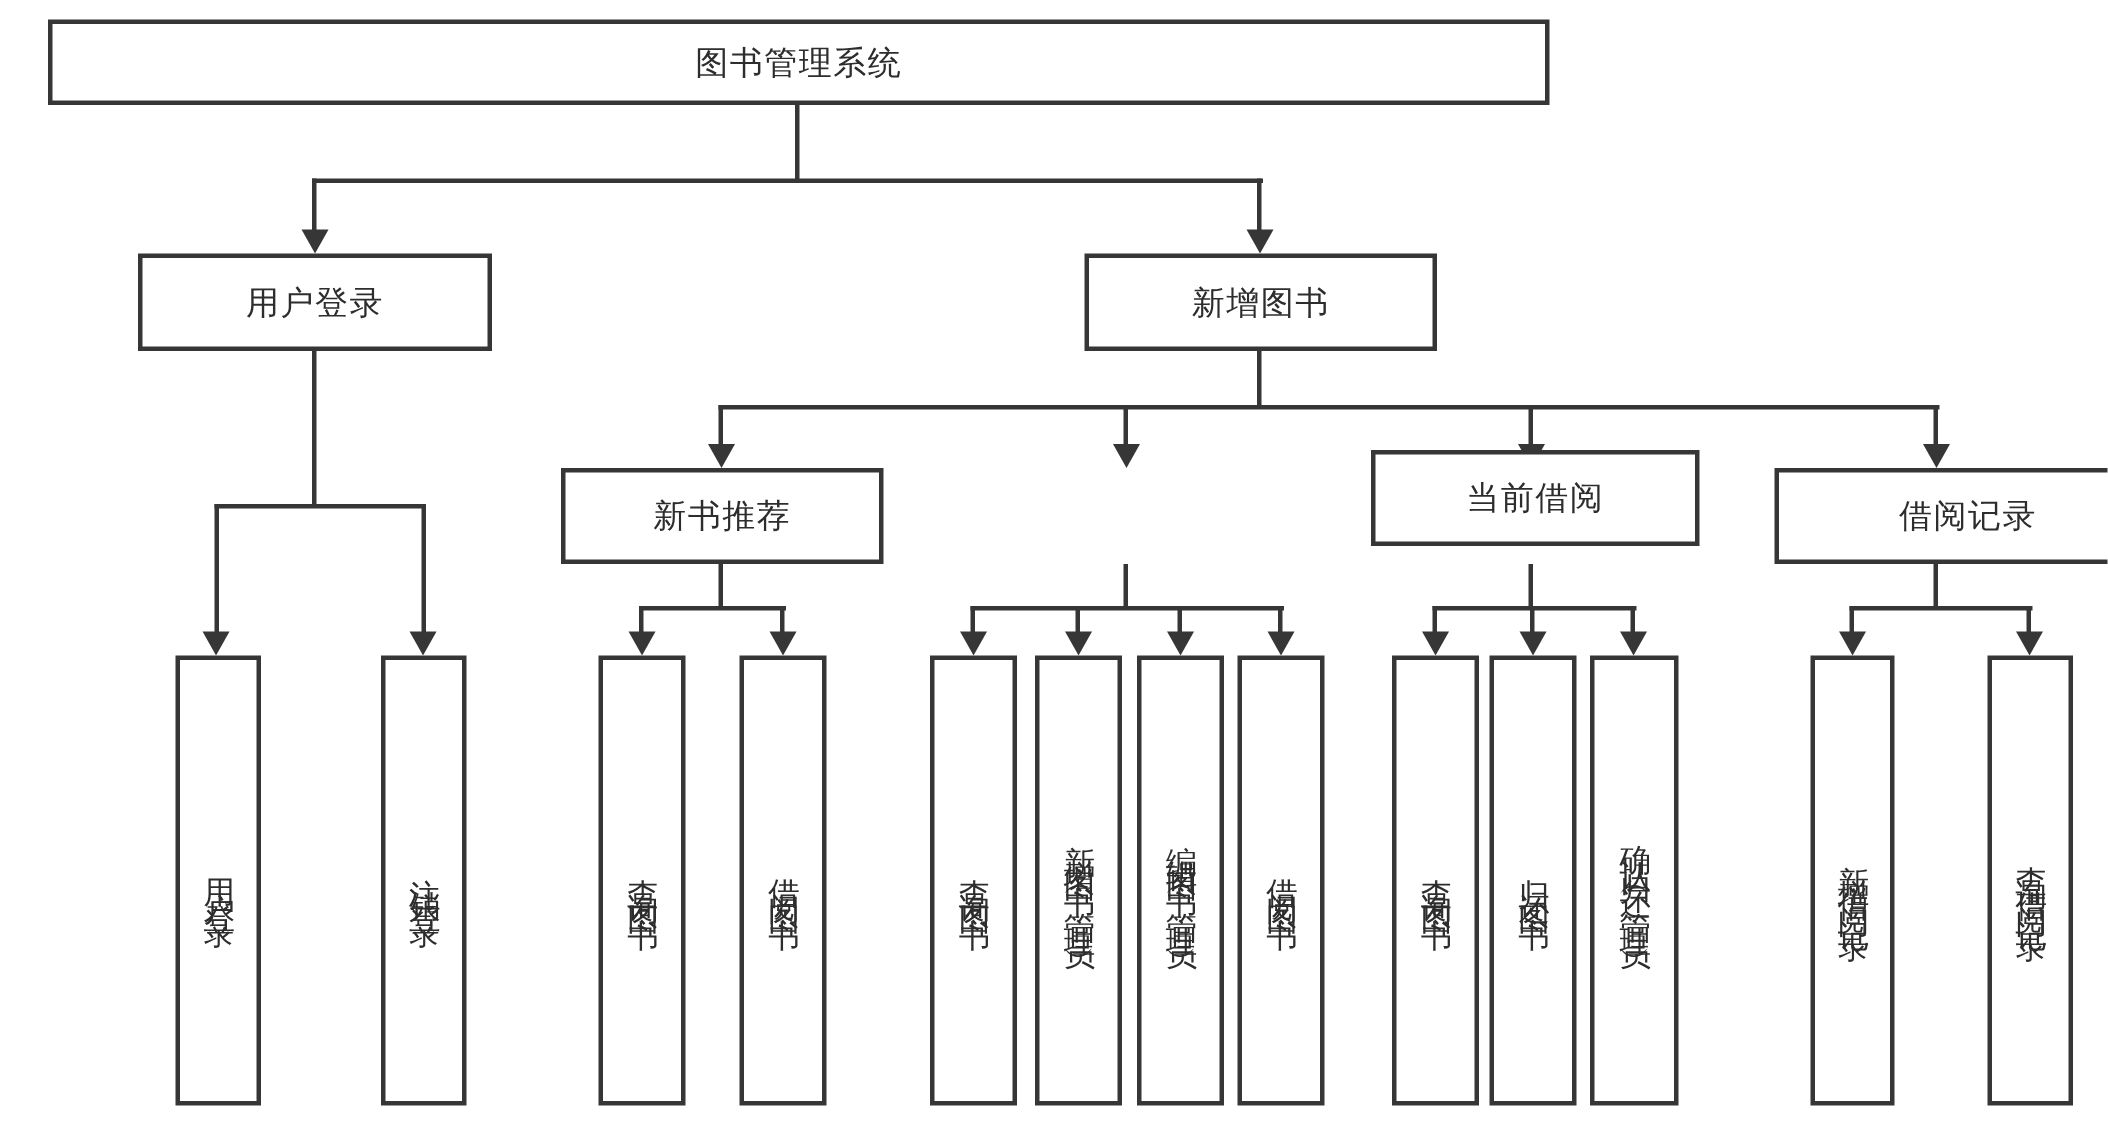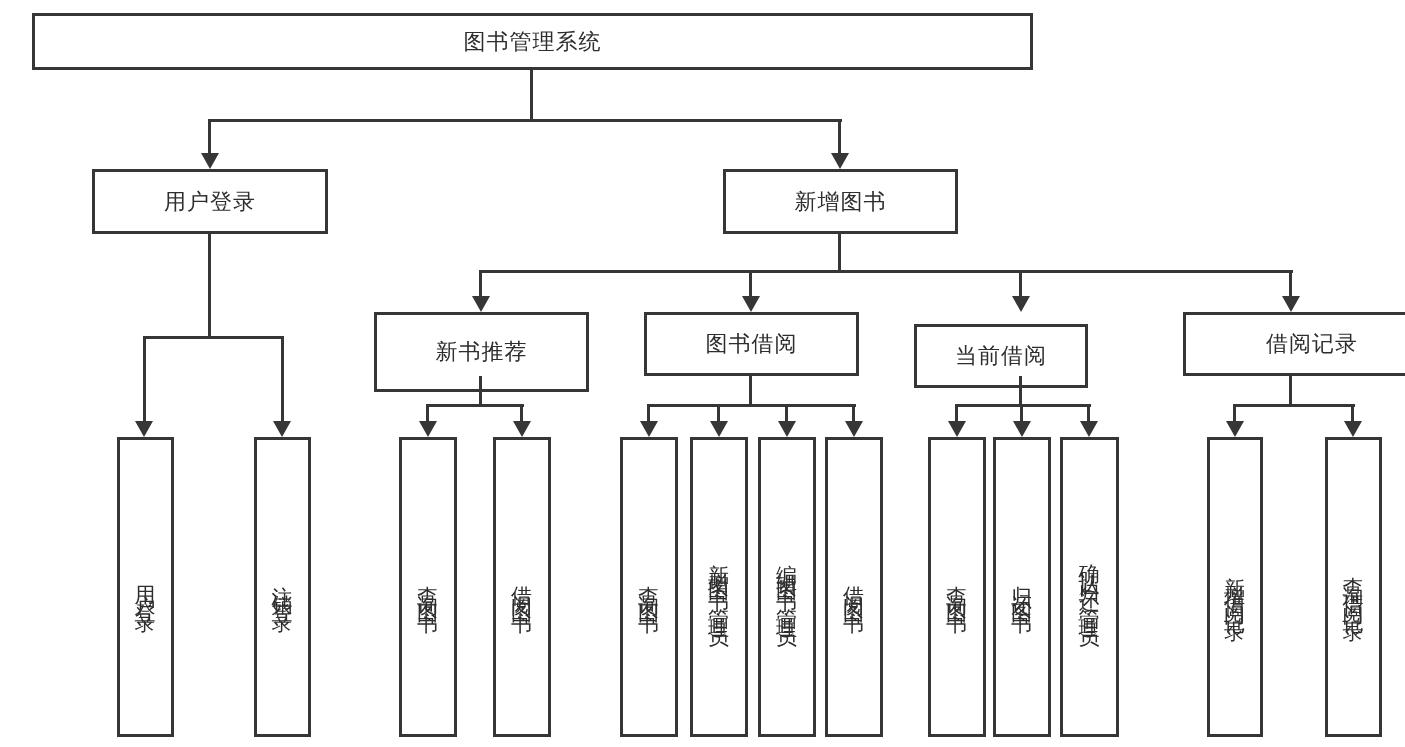--- a/index.html
+++ b/index.html
@@ -60,23 +60,22 @@
   <div class="hl" style="left:468px;top:270px;width:814px"></div>
   <div class="vl" style="left:468px;top:270px;height:28px"></div>
   <div class="ar" style="left:461px;top:296px"></div>
   <div class="vl" style="left:738px;top:270px;height:28px"></div>
   <div class="ar" style="left:731px;top:296px"></div>
   <div class="vl" style="left:1008px;top:270px;height:28px"></div>
   <div class="ar" style="left:1001px;top:296px"></div>
   <div class="vl" style="left:1278px;top:270px;height:28px"></div>
   <div class="ar" style="left:1271px;top:296px"></div>
 
-  <div class="node h-node" style="left:363px;top:312px;width:215px;height:80px">新书推荐</div>
-  <div class="node h-node" style="left:633px;top:312px;width:215px;height:64px">图书借阅</div>
-  <div class="node h-node" style="left:903px;top:324px;width:174px;height:64px">当前借阅</div>
+  <div class="node h-node" style="left:363px;top:312px;width:215px;height:64px">新书推荐</div>
+  <div class="node h-node" style="left:903px;top:300px;width:219px;height:64px">当前借阅</div>
   <div class="node h-node" style="left:1172px;top:312px;width:258px;height:64px">借阅记录</div>
 
   <div class="vl" style="left:468px;top:376px;height:30px"></div>
   <div class="hl" style="left:415px;top:404px;width:98px"></div>
   <div class="vl" style="left:415px;top:404px;height:19px"></div>
   <div class="ar" style="left:408px;top:421px"></div>
   <div class="vl" style="left:509px;top:404px;height:19px"></div>
   <div class="ar" style="left:502px;top:421px"></div>
 
   <div class="vl" style="left:738px;top:376px;height:30px"></div>

